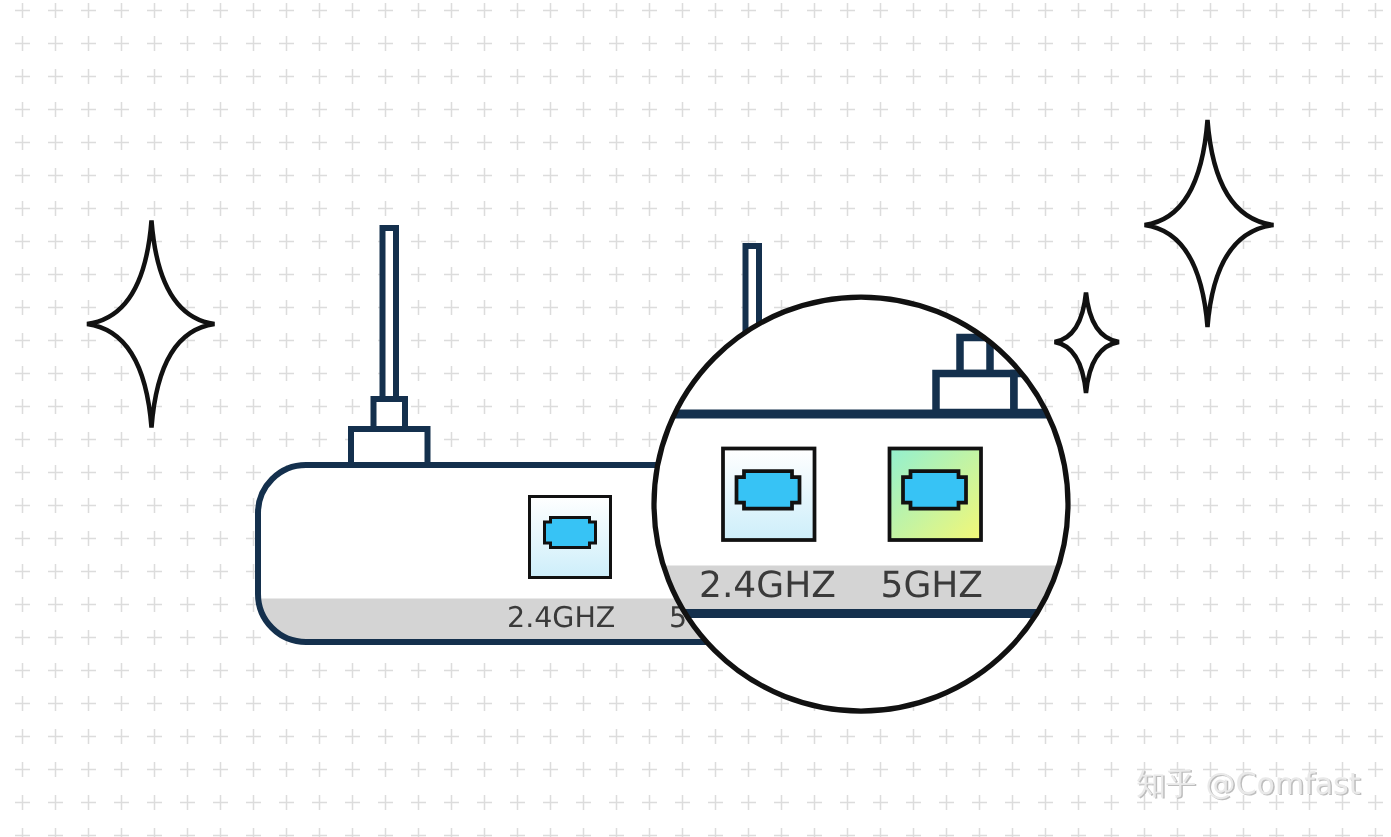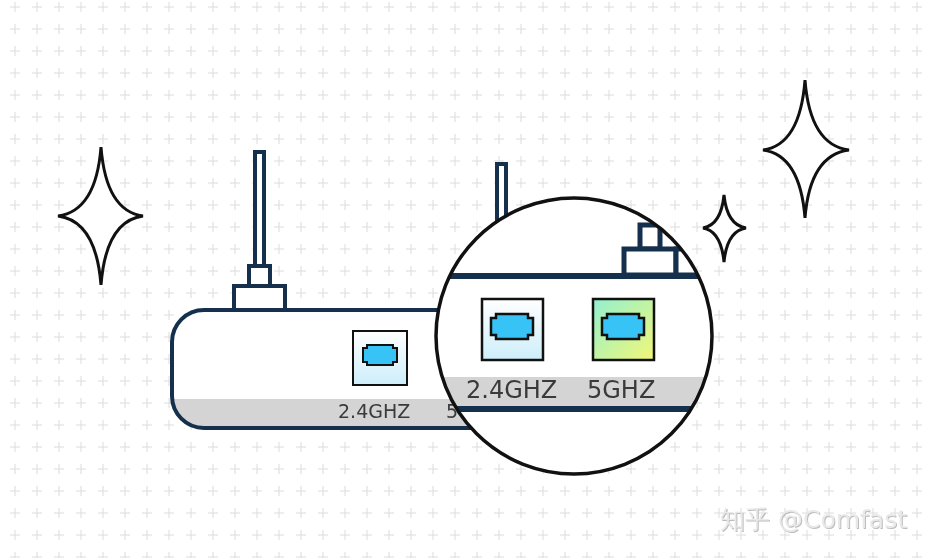--- a/index.html
+++ b/index.html
@@ -1,19 +1,19 @@
 <!DOCTYPE html>
 <html><head>
 <meta charset="utf-8">
 <style>
   html,body{margin:0;padding:0;background:#fff;}
   body{width:927px;height:558px;overflow:hidden;position:relative;font-family:"DejaVu Sans","Liberation Sans",sans-serif;}
   svg{position:absolute;left:0;top:0;}
   .lbl{font-family:"DejaVu Sans","Liberation Sans",sans-serif;fill:#3a3a3a;}
-  .wm{position:absolute;right:20px;bottom:22px;font-family:"DejaVu Sans","Liberation Sans",sans-serif;font-size:25px;color:#e9e9e9;text-shadow:1px 1px 0 #bdbdbd;letter-spacing:0px;}
+  .wm{position:absolute;right:20px;bottom:22px;font-family:"DejaVu Sans","Liberation Sans",sans-serif;font-size:20px;color:#e9e9e9;text-shadow:1px 1px 0 #bdbdbd;letter-spacing:0px;}
 </style>
 </head>
 <body>
 
 <svg width="927" height="558" viewBox="0 0 927 558">
   <defs>
     <pattern id="grid" x="4" y="-4" width="22" height="22" patternUnits="userSpaceOnUse">
       <path d="M6 11 H16 M11 6 V16" stroke="#dcdcdc" stroke-width="1"></path>
     </pattern>
     <linearGradient id="g24" x1="0" y1="0" x2="0" y2="1">

